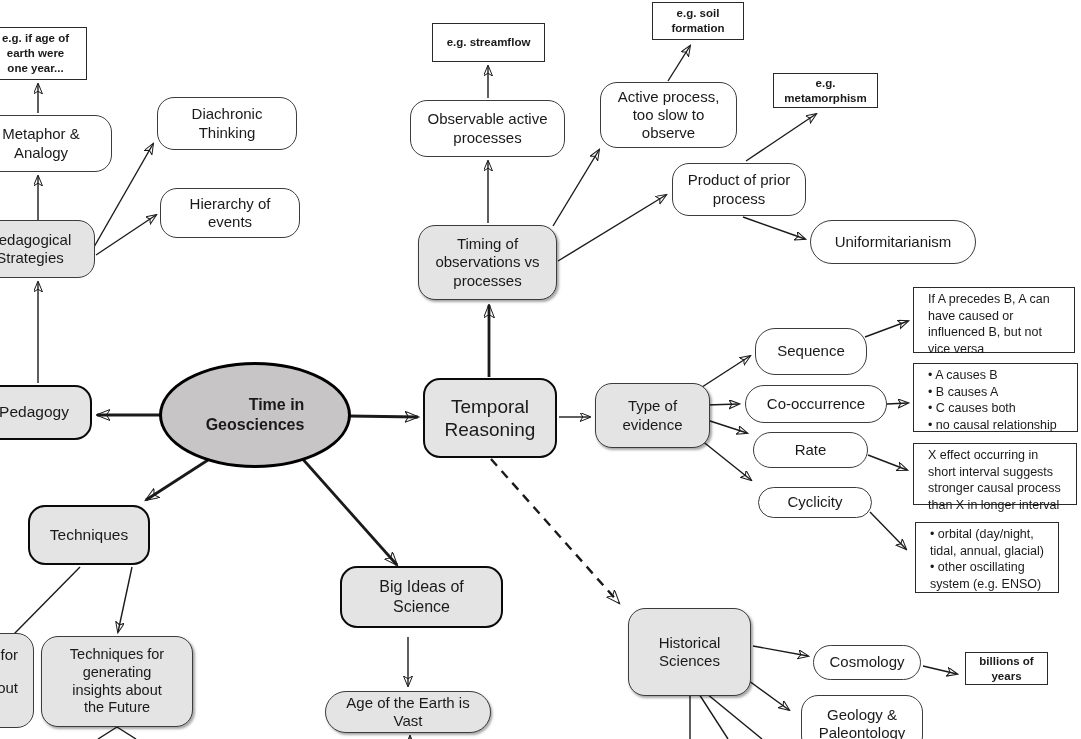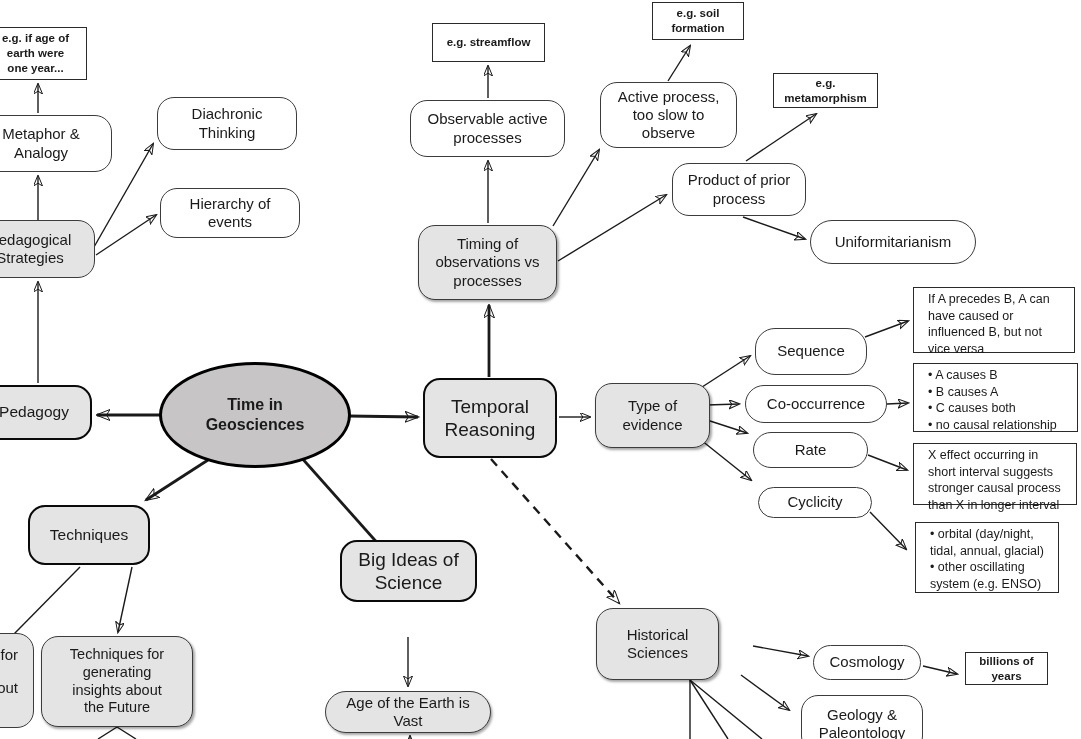--- a/index.html
+++ b/index.html
@@ -12,21 +12,21 @@
   .dashE{stroke-width:2.4px;stroke-dasharray:9 7;}
   .node{position:absolute;z-index:2;display:flex;align-items:center;justify-content:center;
         text-align:center;box-sizing:border-box;font-size:15px;}
   .lbl{white-space:pre-line;line-height:1.22;}
   .round{border:1.5px solid #3c3c3c;border-radius:17px;background:#ffffff;}
   .gray{background:#e5e4e4;}
   .shadow{box-shadow:1.5px 2px 2.5px rgba(0,0,0,0.35);}
   .thickB{border:2.8px solid #0a0a0a;}
   .rect{border:1.5px solid #2a2a2a;background:#ffffff;font-size:11.5px;font-weight:bold;}
   .rect .lbl{line-height:1.3;}
-  .ellipse{border-radius:50%;background:#c7c5c5;border:3px solid #000;font-weight:bold;font-size:16px;}
+  .ellipse{border-radius:50%;background:#c7c5c5;border:3px solid #000;font-weight:bold;font-size:16px;text-align:right;}
   .note{position:absolute;z-index:2;border:1.5px solid #2a2a2a;background:#fff;box-sizing:border-box;
         font-size:12.5px;line-height:1.32;padding:3px 14px;text-align:left;white-space:pre-line;}
   .frag{position:absolute;font-size:15px;}
 </style>
 </head>
 <body>
 
 <div id="canvas">
 
   <svg id="edges" width="1081" height="739" viewBox="0 0 1081 739">
@@ -179,21 +179,21 @@
     </div>
   <div class="node round gray shadow" style="left:418px;top:225px;width:139px;height:75px">
       <span class="lbl">Timing of
 observations vs
 processes</span>
     </div>
   <div class="node round gray shadow" style="left:595px;top:383px;width:115px;height:65px">
       <span class="lbl">Type of
 evidence</span>
     </div>
-  <div class="node round gray shadow" style="left:596px;top:608px;width:123px;height:72px">
+  <div class="node round gray shadow" style="left:628px;top:608px;width:123px;height:88px">
       <span class="lbl">Historical
 Sciences</span>
     </div>
   <div class="node round gray shadow" style="left:41px;top:636px;width:152px;height:91px;font-size:14.5px">
       <span class="lbl">Techniques for
 generating
 insights about
 the Future</span>
     </div>
   <div class="node round gray shadow" style="left:325px;top:691px;width:166px;height:42px;border-radius:21px">
@@ -208,21 +208,21 @@
   <div class="node round gray thickB" style="left:-24px;top:385px;width:116px;height:55px;font-size:15.5px">
       <span class="lbl">Pedagogy</span>
     </div>
   <div class="node round gray thickB" style="left:423px;top:378px;width:134px;height:80px;font-size:19px">
       <span class="lbl">Temporal
 Reasoning</span>
     </div>
   <div class="node round gray thickB" style="left:28px;top:505px;width:122px;height:60px;font-size:15.5px">
       <span class="lbl">Techniques</span>
     </div>
-  <div class="node round gray thickB" style="left:340px;top:540px;width:137px;height:62px;font-size:19px">
+  <div class="node round gray thickB" style="left:340px;top:566px;width:163px;height:62px;font-size:16px">
       <span class="lbl">Big Ideas of
 Science</span>
     </div>
 
   <div class="node ellipse" style="left:159px;top:362px;width:192px;height:106px">
       <span class="lbl">Time in
 Geosciences</span>
     </div>
 
 </div>

